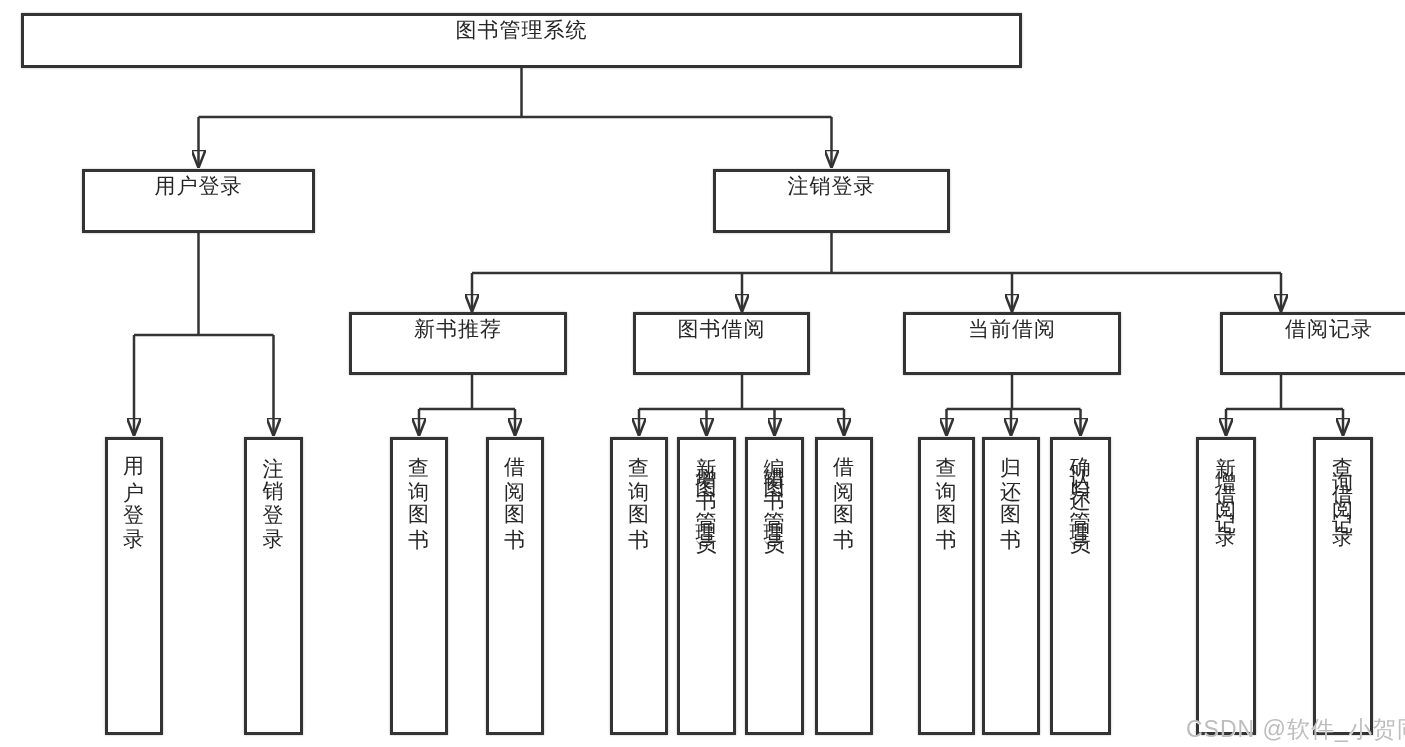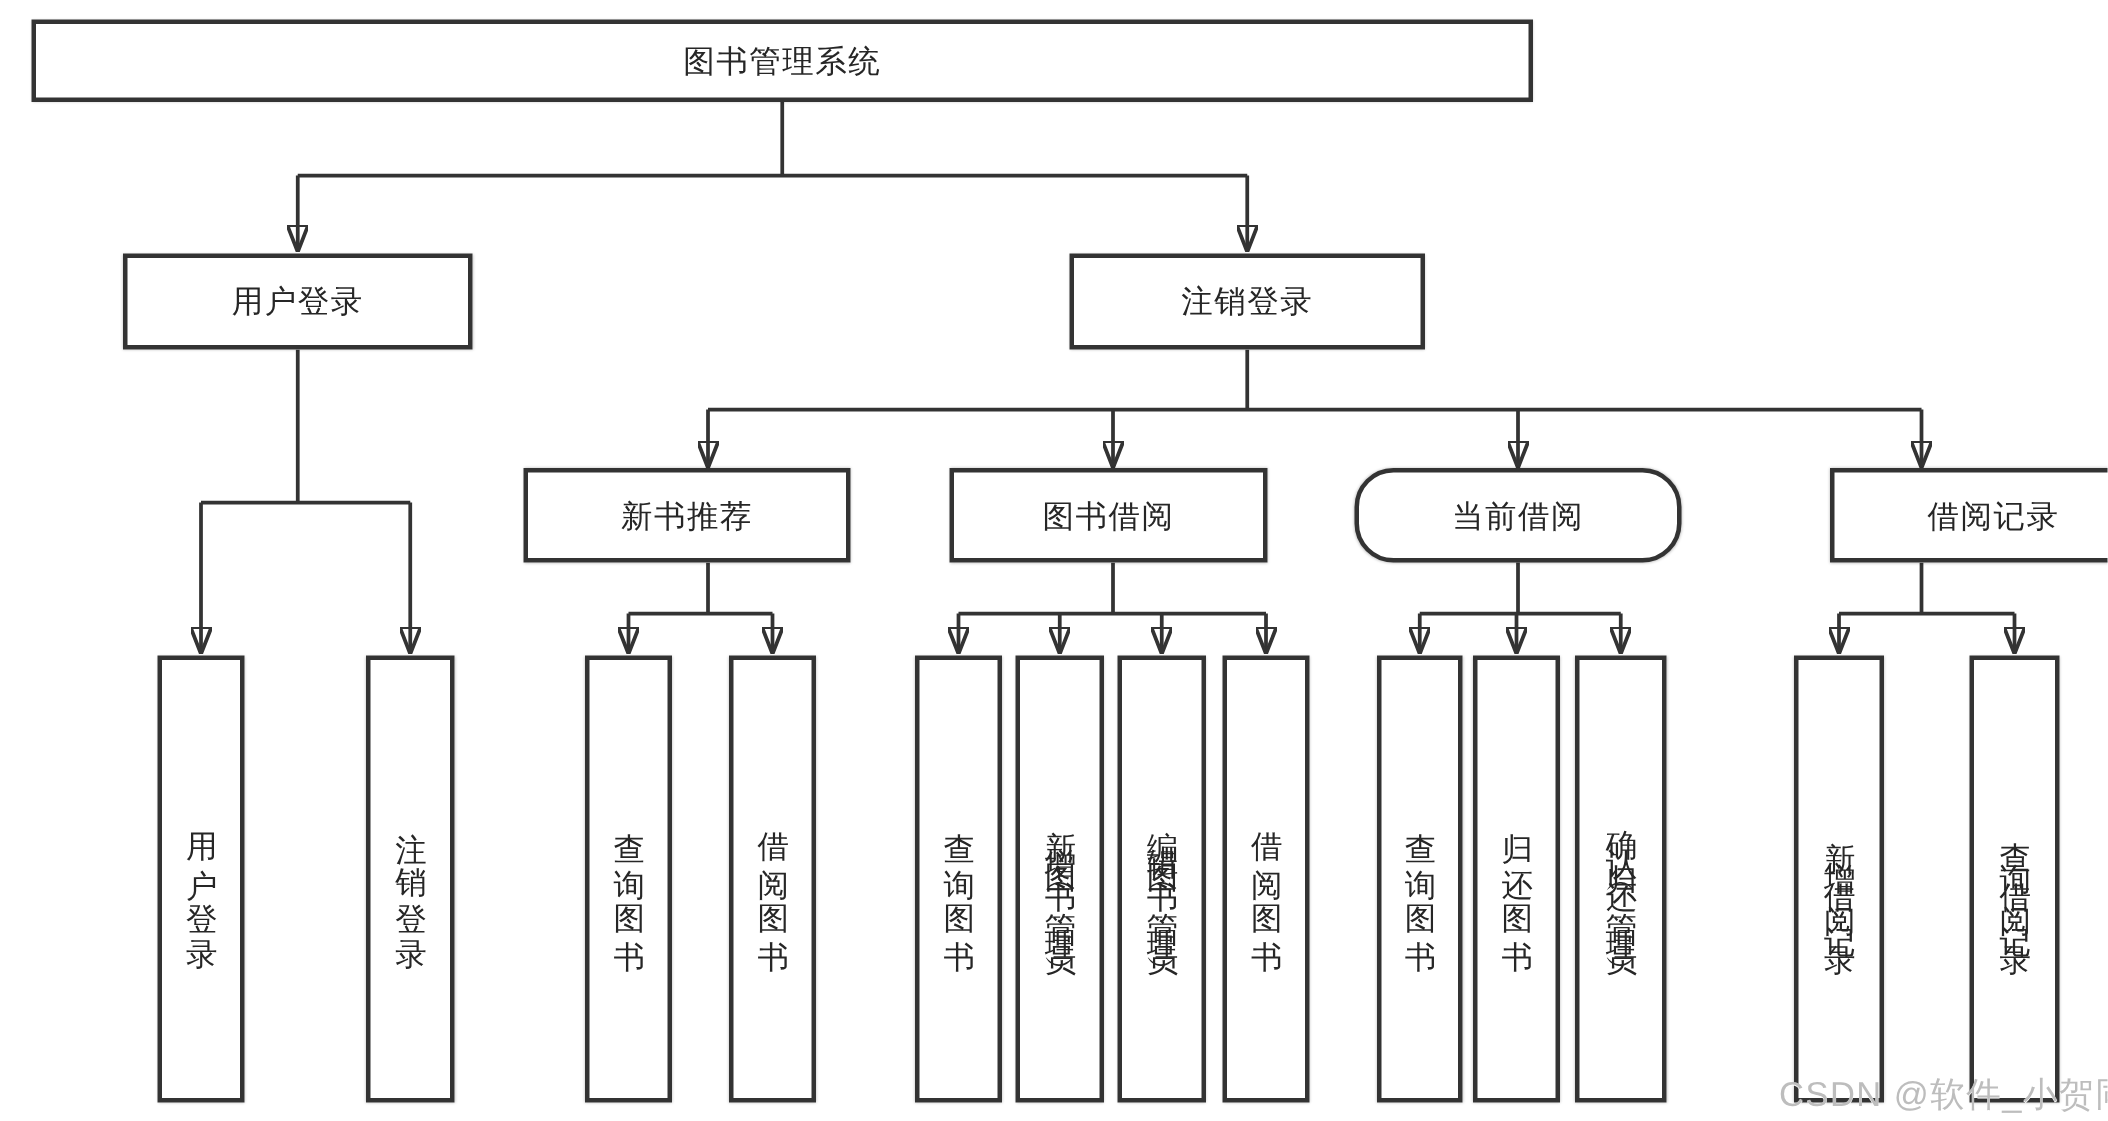--- a/index.html
+++ b/index.html
@@ -6,39 +6,39 @@
   body{
     width:1405px;height:747px;position:relative;overflow:hidden;
     background:#ffffff;
     font-family:"Liberation Sans",sans-serif;
     color:#262626;
   }
   #connector-layer{position:absolute;left:0;top:0;width:1405px;height:747px;pointer-events:none;}
   .box{
     position:absolute;box-sizing:border-box;
     background:#ffffff;border:3px solid #333333;
-    display:flex;align-items:center;justify-content:center;
+    display:flex;align-items:flex-start;justify-content:center;
     box-shadow:0 0 2px rgba(0,0,0,0.28);
   }
   .hlabel{font-size:21px;letter-spacing:1px;white-space:nowrap;}
   .leaf{top:437px;height:298px;}
   .leaf .vlabel{
     writing-mode:vertical-rl;text-orientation:mixed;
     font-size:21px;line-height:1;white-space:nowrap;
   }
   .sp-wide  .vlabel{letter-spacing:24px;}
   .sp-med   .vlabel{letter-spacing:14px;}
   .sp-narrow .vlabel{letter-spacing:11px;}
 
   .n-root{left:21px;top:13px;width:1001px;height:55px;}
   .n-l2-0{left:82px;top:169px;width:233px;height:64px;}
   .n-l2-1{left:713px;top:169px;width:237px;height:64px;}
   .n-l3-0{left:349px;top:312px;width:218px;height:63px;}
-  .n-l3-1{left:633px;top:312px;width:212px;height:63px;}
-  .n-l3-2{left:903px;top:312px;width:218px;height:63px;border-radius:26px;}
+  .n-l3-1{left:633px;top:312px;width:177px;height:63px;}
+  .n-l3-2{left:903px;top:312px;width:218px;height:63px;}
   .n-l3-3{left:1220px;top:312px;width:218px;height:63px;}
 
   .n-g1-0{left:105px;width:58px;}
   .n-g1-1{left:244px;width:59px;}
   .n-g2-0{left:390px;width:58px;}
   .n-g2-1{left:486px;width:58px;}
   .n-g3-0{left:610px;width:58px;}
   .n-g3-1{left:677px;width:59px;}
   .n-g3-2{left:745px;width:59px;}
   .n-g3-3{left:815px;width:58px;}

